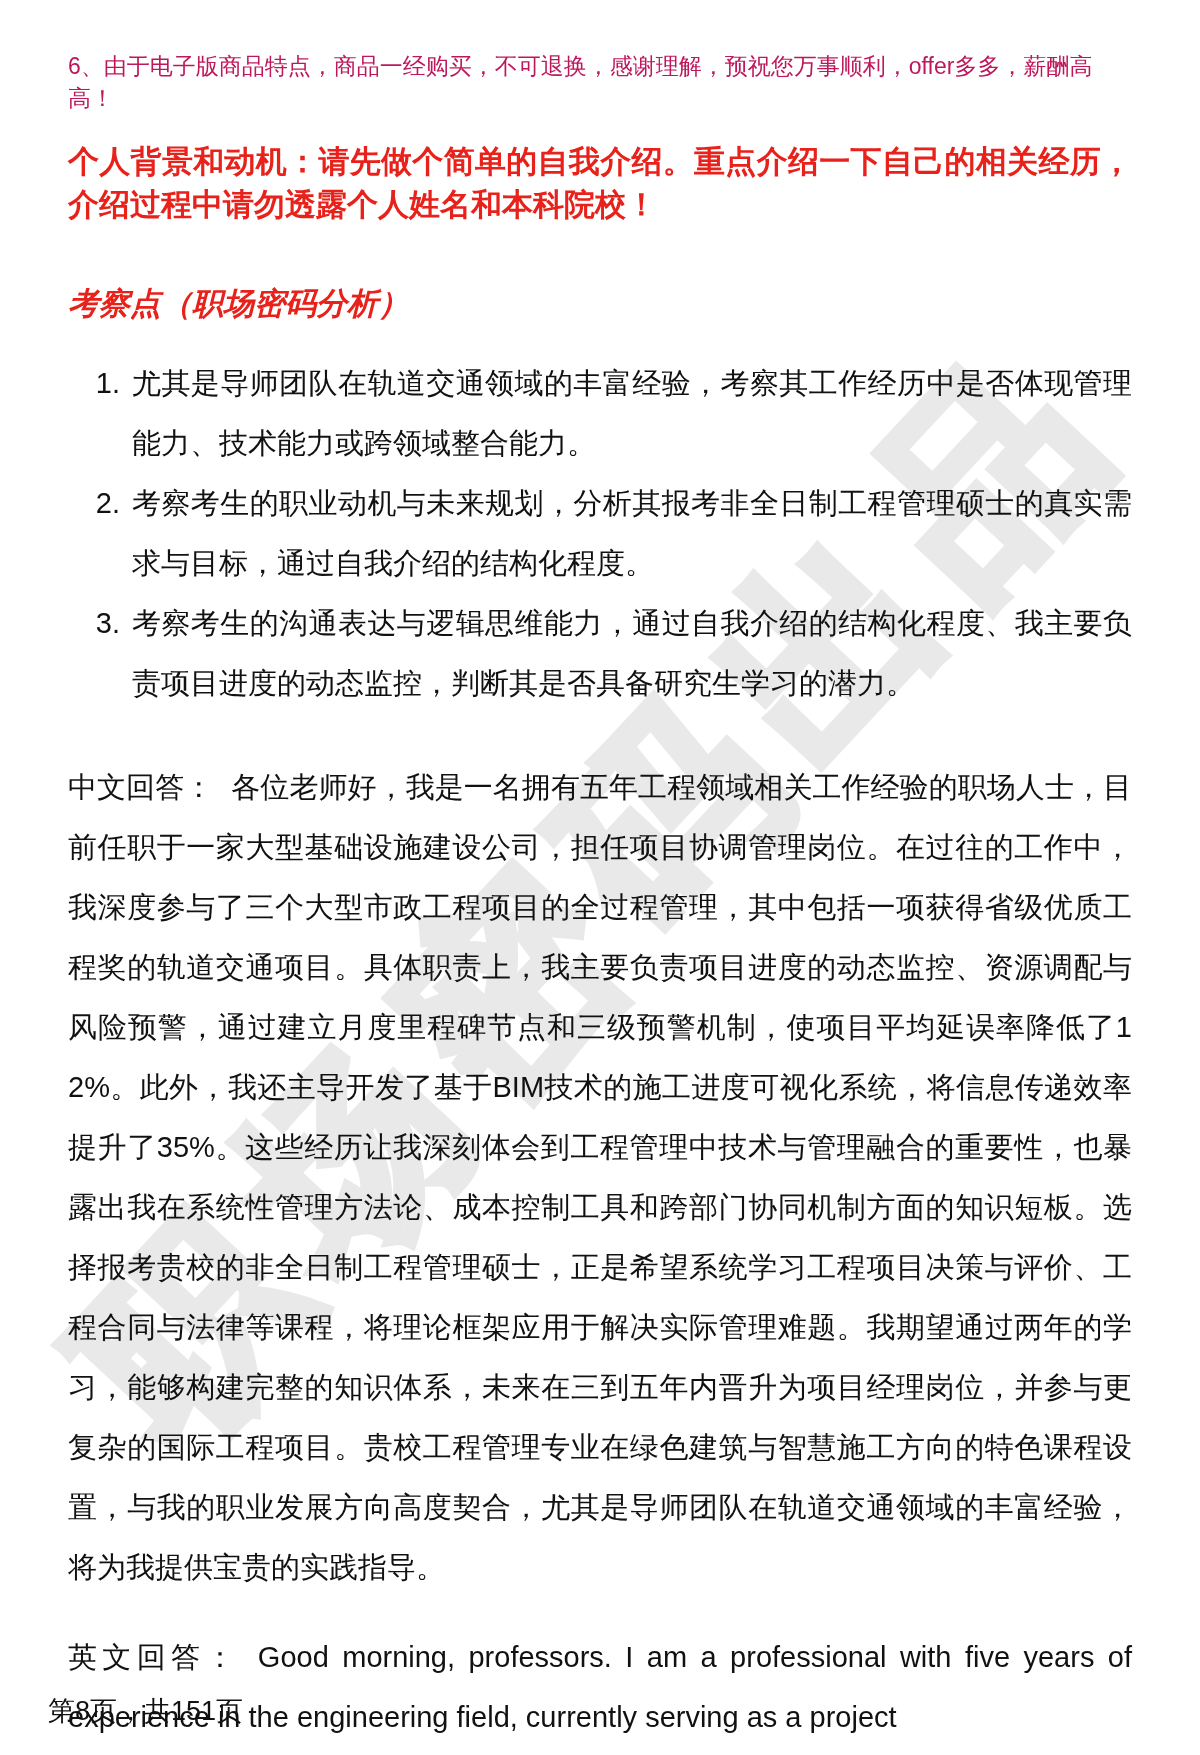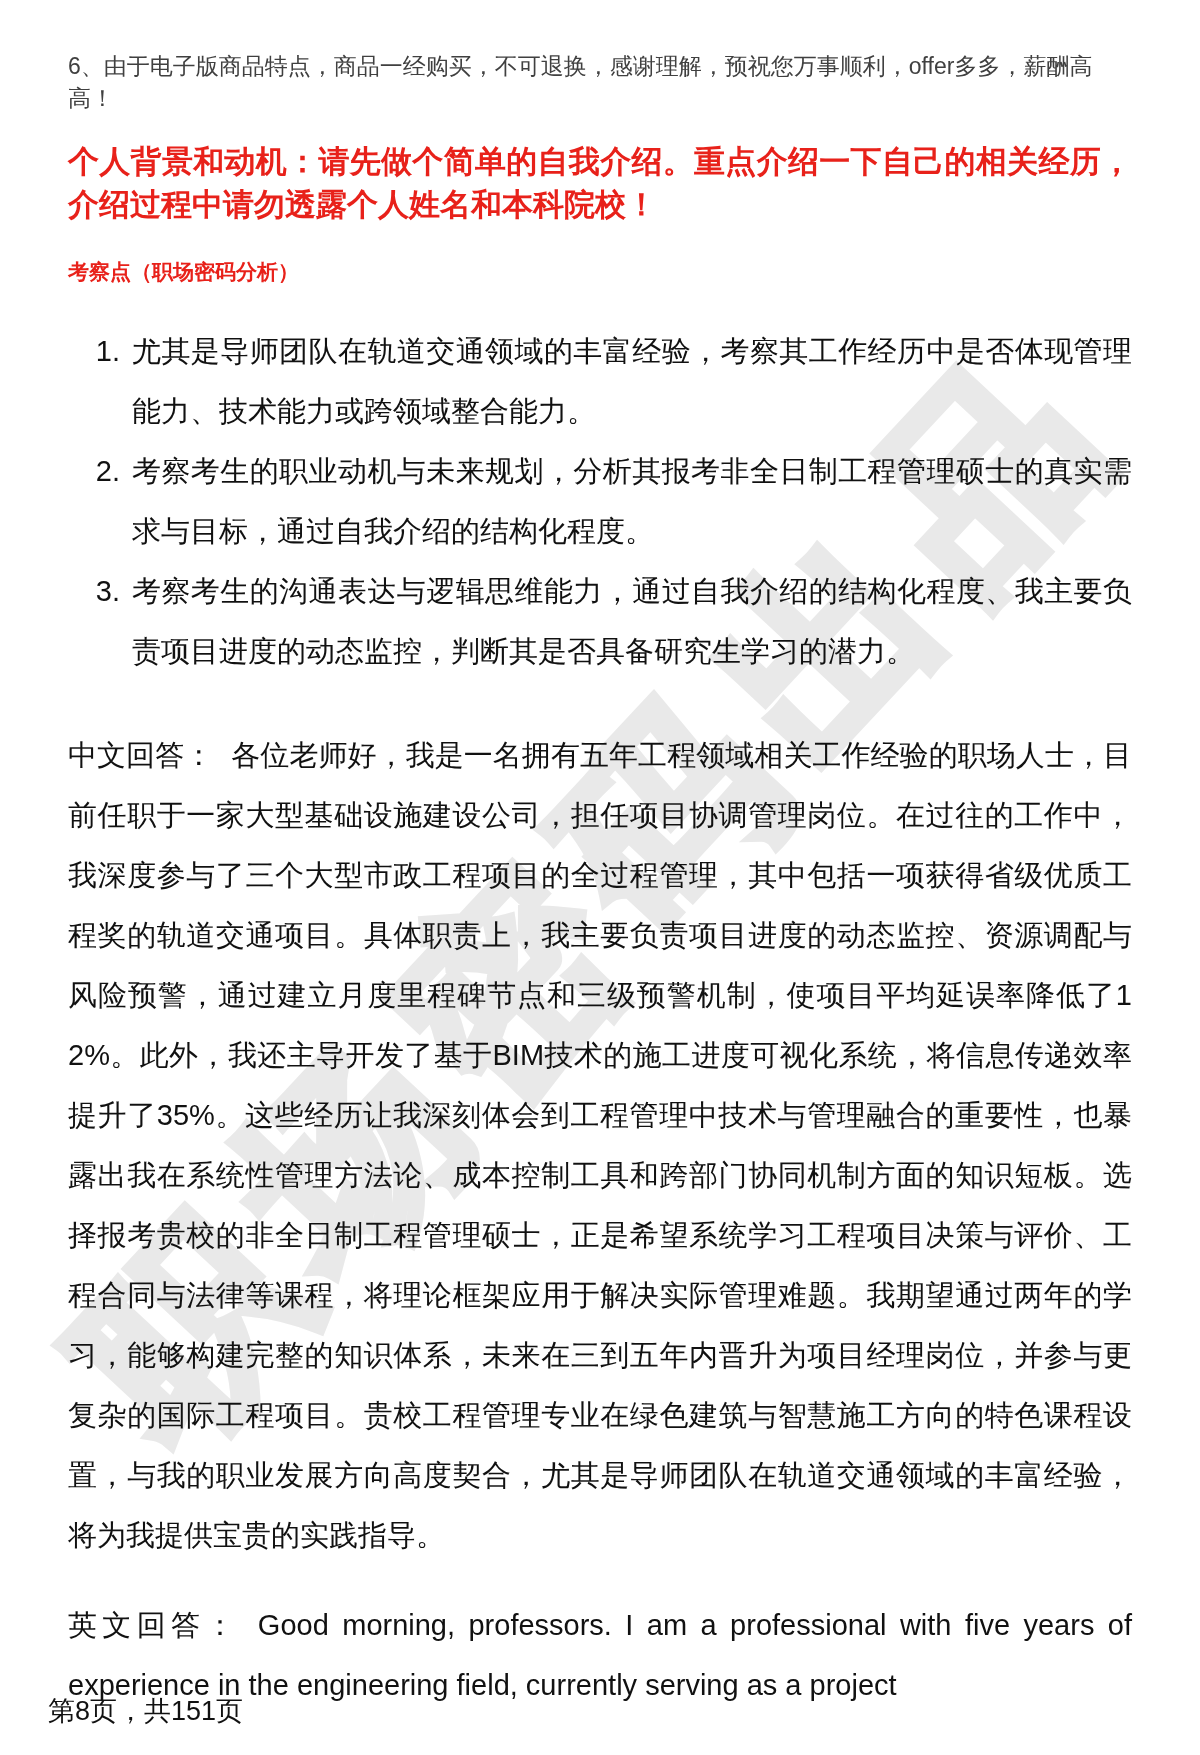--- a/index.html
+++ b/index.html
@@ -34,36 +34,37 @@
     position:relative;
     z-index:1;
     padding:0 68px;
     color:#111;
   }
   .notice {
     margin:0;
     padding-top:50px;
     font-size:23px;
     line-height:32px;
-    color:#404040;
+    color:#be185d;
   }
   .q-heading {
     margin:26px 0 0;
     font-size:31px;
     line-height:43px;
     font-weight:700;
     color:var(--red);
     text-align:justify;
   }
   .section-heading {
-    margin:24px 0 0;
-    font-size:21px;
+    margin:56px 0 0;
+    font-size:31px;
     line-height:43px;
     font-weight:700;
     color:var(--red);
+    font-style:italic;
   }
   ol.points {
     margin:28px 0 0;
     padding:0 0 0 60px;
     font-size:29px;
     line-height:60px;
     text-align:justify;
     word-break:break-all;
   }
   ol.points li { padding-left:4px; }

